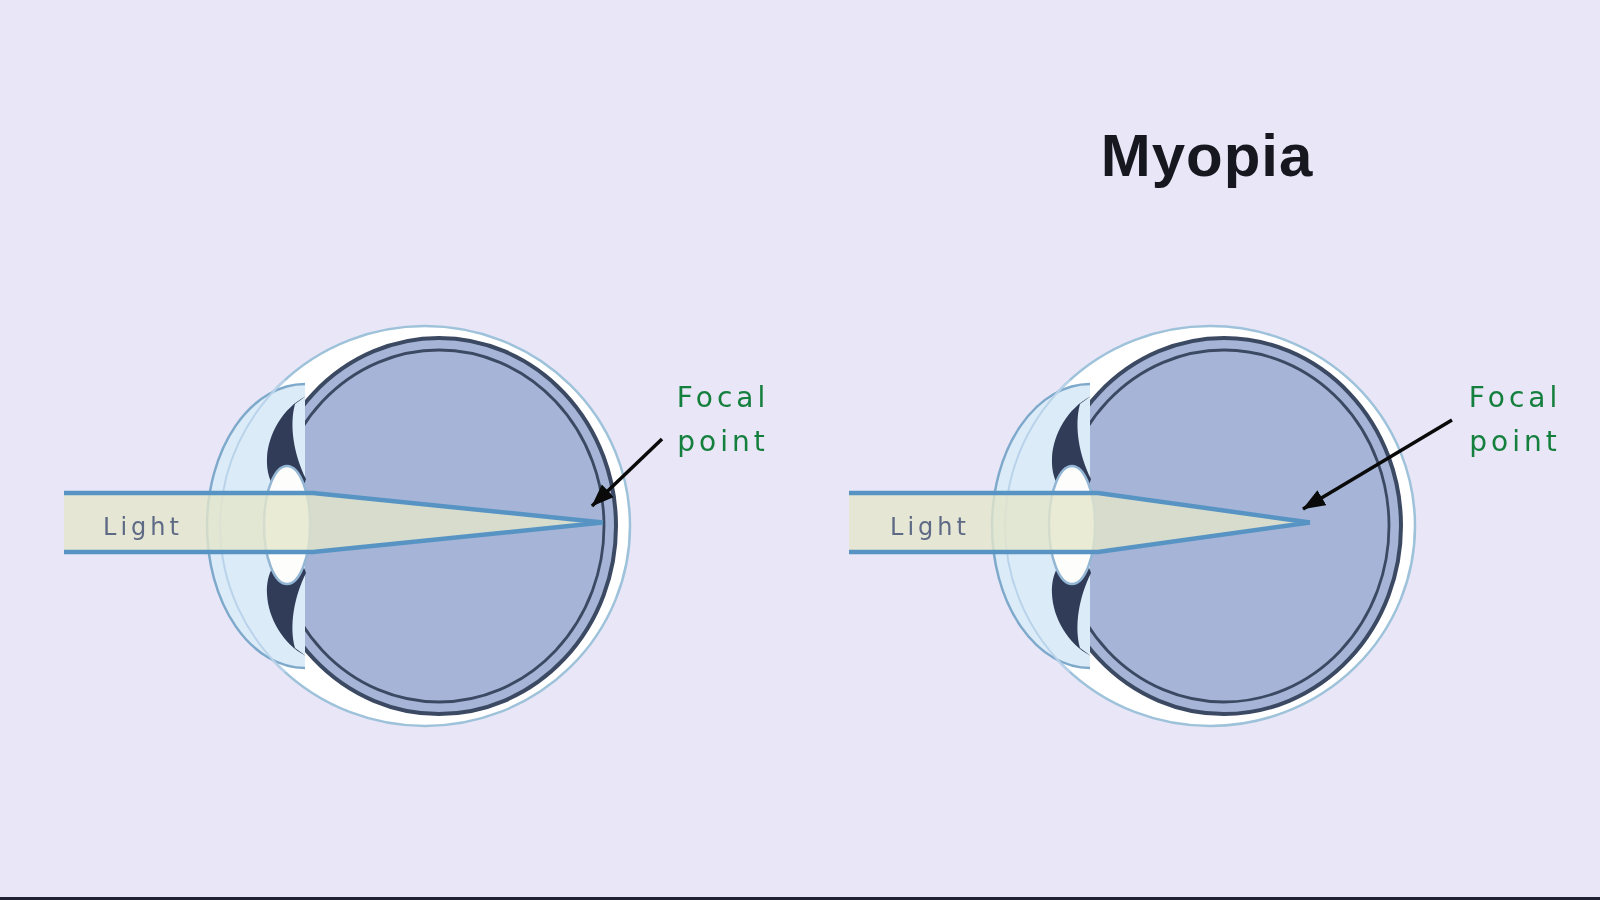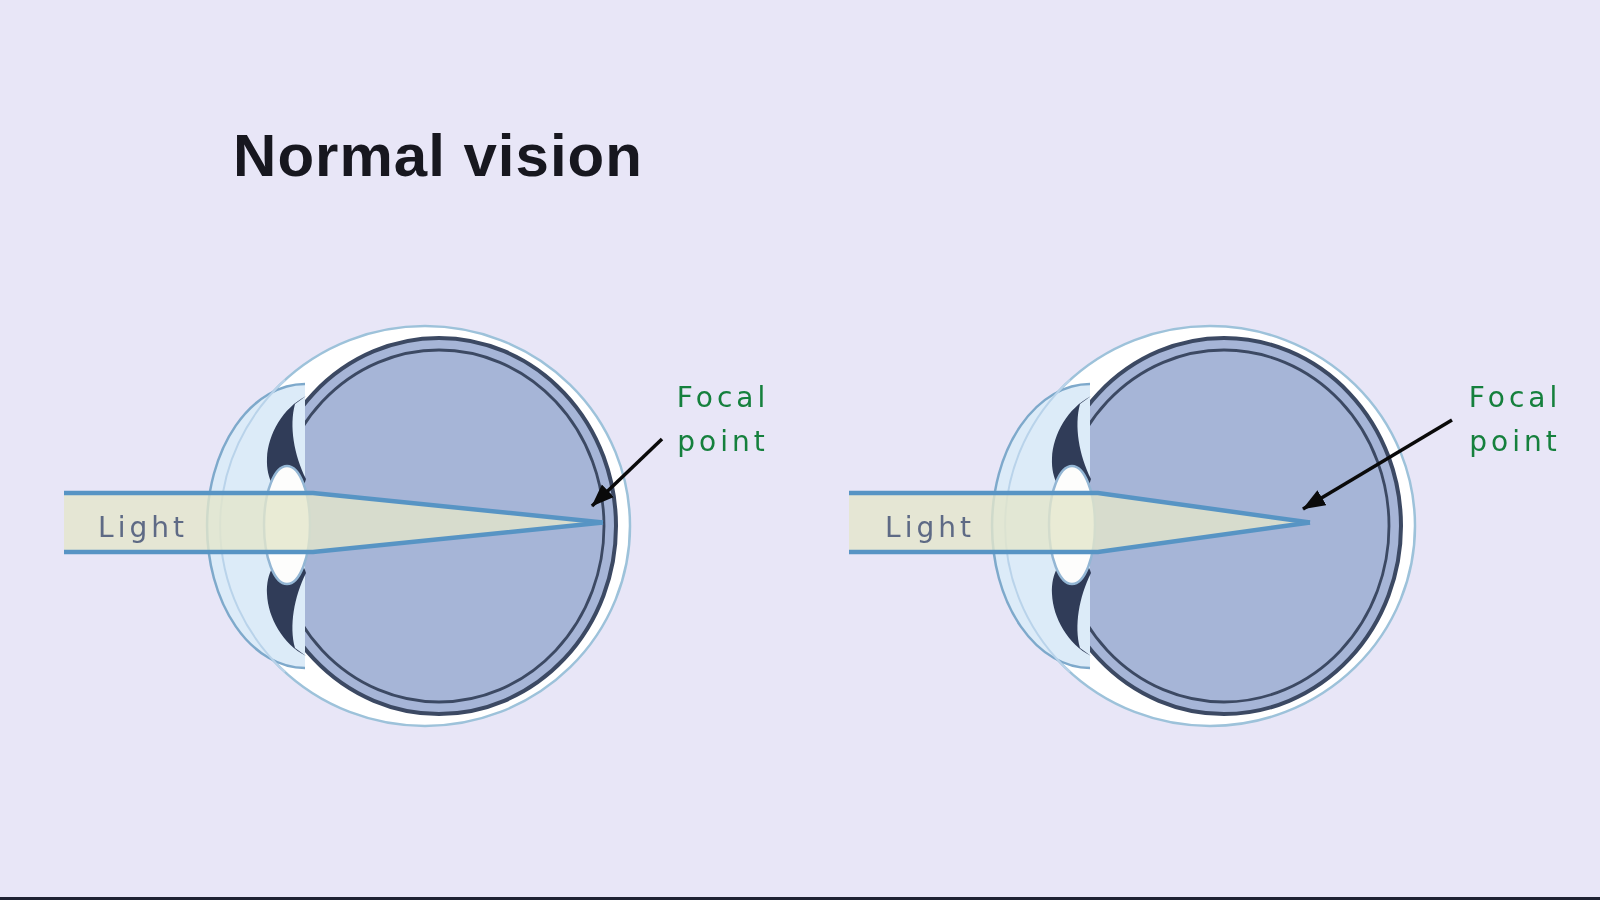--- a/index.html
+++ b/index.html
@@ -29,21 +29,21 @@
   }
   .panel-title {
     font-family: "Liberation Sans", sans-serif;
     font-weight: 700;
     font-size: 60px;
     letter-spacing: 1px;
     color: #17171f;
   }
   .light-label {
     font-family: "DejaVu Sans", sans-serif;
-    font-size: 28px;
+    font-size: 24px;
     letter-spacing: 4px;
     color: #5e6a85;
   }
   .focal-label {
     font-family: "DejaVu Sans", sans-serif;
     font-size: 28px;
     letter-spacing: 4px;
     color: #15803d;
     line-height: 44px;
     text-align: center;
@@ -102,22 +102,22 @@
 
     <g>
       <use href="#eye" x="785"></use>
       <polygon points="849,493 1098,493 1310,522.5 1098,552 849,552" fill="rgba(227,230,203,0.8)"></polygon>
       <polyline points="849,493 1098,493 1310,522.5" fill="none" stroke="#5794c4" stroke-width="4.5"></polyline>
       <polyline points="849,552 1098,552 1310,522.5" fill="none" stroke="#5794c4" stroke-width="4.5"></polyline>
       <line x1="1452" y1="420" x2="1303" y2="509" stroke="#0a0a0a" stroke-width="3.5" marker-end="url(#arrowhead)"></line>
     </g>
   </svg>
 
-  <div class="label panel-title" style="left:438px; top:155px;">Normal vision</div>
 
+  <div class="label panel-title" style="left:1207px; top:155px;">Myopia</div>
 
   <div class="label light-label" style="left:143px; top:527px;">Light</div>
 
   <div class="label light-label" style="left:930px; top:527px;">Light</div>
 
   <div class="label focal-label" style="left:723px; top:420px;">
     <div>Focal</div>
     <div>point</div>
   </div>
 

